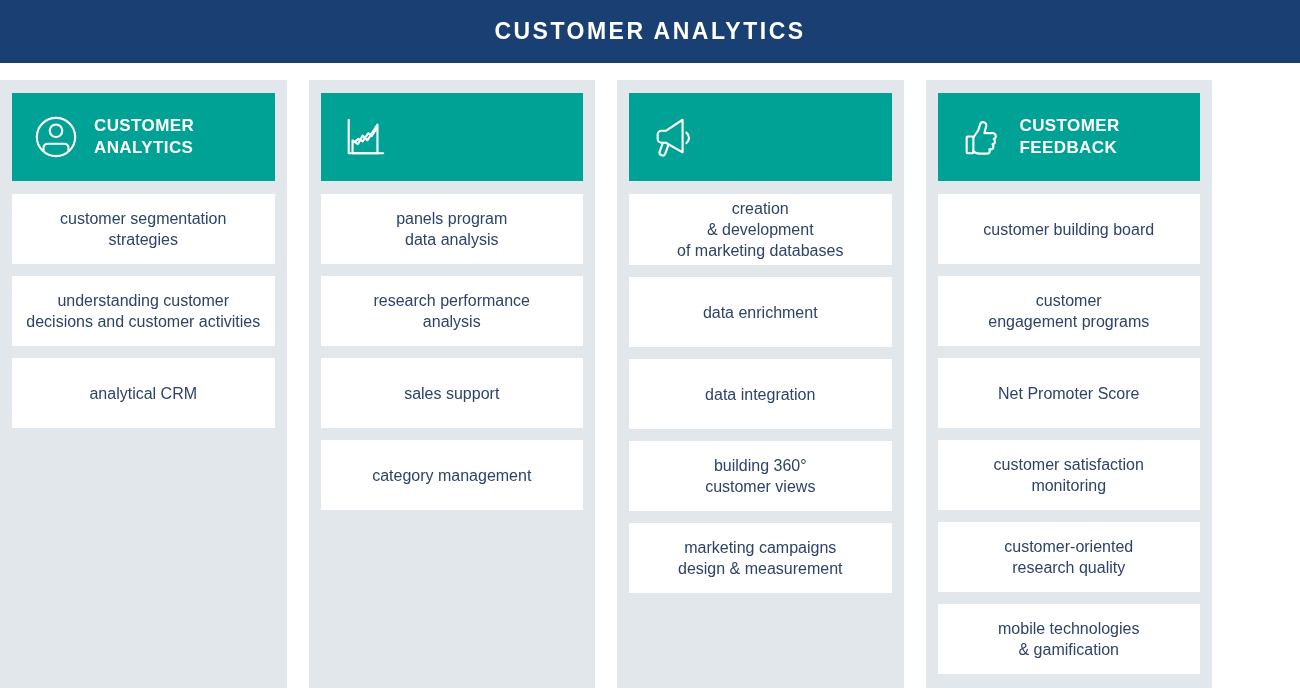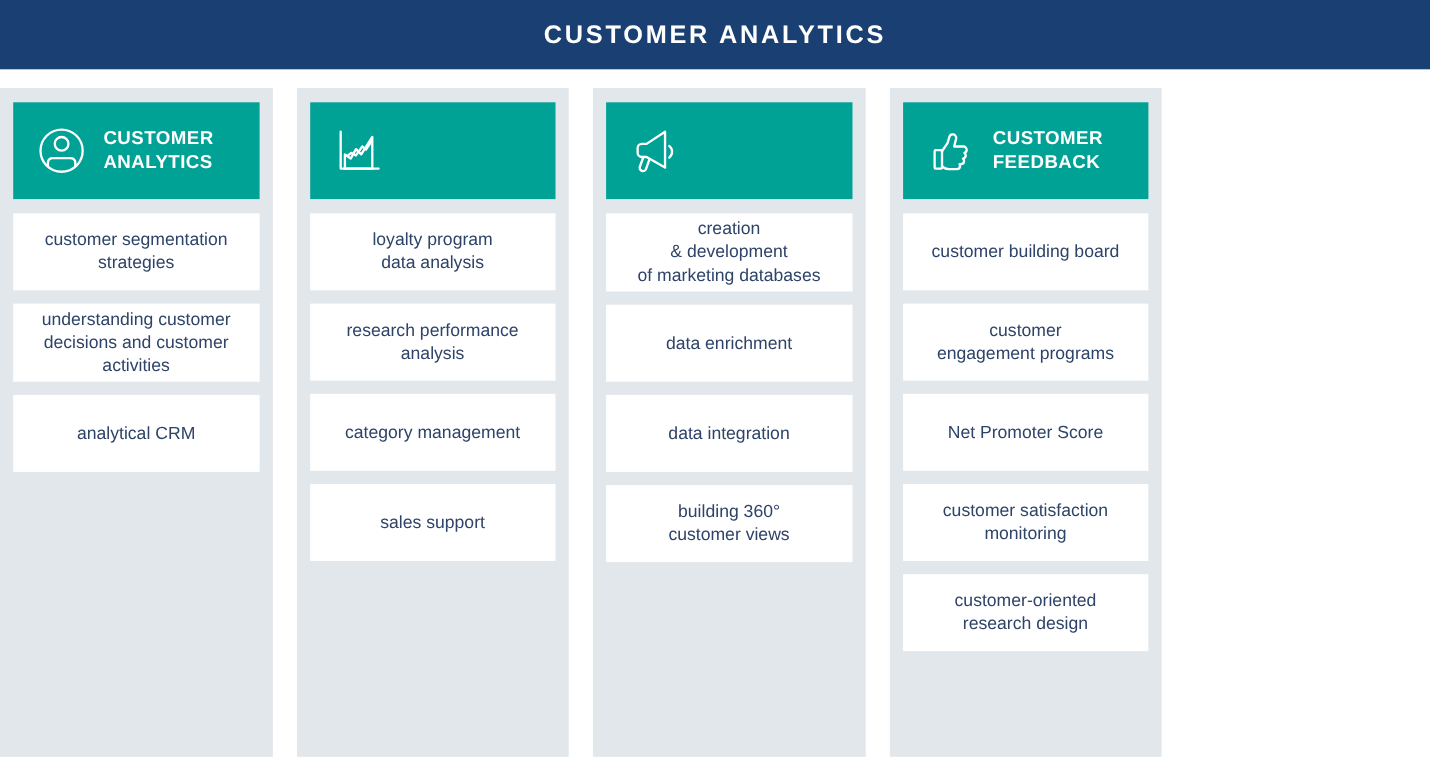--- a/index.html
+++ b/index.html
@@ -16,21 +16,21 @@
     width:1300px;height:63px;background:var(--header-bg);
     display:flex;align-items:center;justify-content:center;
   }
   .top-banner h1{
     color:#ffffff;font-size:23px;font-weight:bold;letter-spacing:2.5px;
     text-transform:uppercase;
   }
   .columns{
     margin-top:17px;
     display:flex;gap:22px;
-    width:1056px;height:608px;
+    width:1212px;height:608px;
   }
   .column{
     flex:1 1 0;
     background:var(--col-bg);
     padding:13px 12px 0 12px;
   }
   .col-header{
     background:var(--accent);
     height:88px;
     display:flex;align-items:center;
@@ -98,32 +98,32 @@
       <div class="col-header">
         <span class="icon">
           <svg viewBox="0 0 48 48" fill="none" stroke="#fff" stroke-width="2.2" stroke-linejoin="round" stroke-linecap="round">
             <path d="M7 6 V41 H43"></path>
             <path d="M11 41 V27.5 L16.5 31.5 L21.5 22.5 L26.5 27.5 L37 11 V41 Z"></path>
             <path d="M13.5 29 L17 26 L21.5 28.5 L27.5 20 L31 23 L35.5 16"></path>
           </svg>
         </span>
       </div>
       <div class="item-box">
-        <span class="item-text">loyalty program
+        <span class="item-text">panels program
 data analysis</span>
       </div>
       <div class="item-box">
         <span class="item-text">research performance
 analysis</span>
       </div>
       <div class="item-box">
-        <span class="item-text">category management</span>
+        <span class="item-text">sales support</span>
       </div>
       <div class="item-box">
-        <span class="item-text">sales support</span>
+        <span class="item-text">category management</span>
       </div>
     </section>
     <section class="column">
       <div class="col-header">
         <span class="icon">
           <svg viewBox="0 0 48 48" fill="none" stroke="#fff" stroke-width="2.2" stroke-linejoin="round" stroke-linecap="round">
             <path d="M34 6 L16.5 17.5 H12 a4 4 0 0 0 -4 4 v4.5 a4 4 0 0 0 4 4 h4.5 L34 40 Z"></path>
             <path d="M13.5 30 l-3.4 9.2 a3.1 3.1 0 0 0 5.9 2 l3.2-9"></path>
             <path d="M38 19.5 a7 7 0 0 1 0 11"></path>
           </svg>
@@ -136,20 +136,24 @@
       </div>
       <div class="item-box">
         <span class="item-text">data enrichment</span>
       </div>
       <div class="item-box">
         <span class="item-text">data integration</span>
       </div>
       <div class="item-box">
         <span class="item-text">building 360°
 customer views</span>
+      </div>
+      <div class="item-box">
+        <span class="item-text">marketing campaigns
+design &amp; measurement</span>
       </div>
     </section>
     <section class="column">
       <div class="col-header">
         <span class="icon">
           <svg viewBox="0 0 48 48" fill="none" stroke="#fff" stroke-width="2.2" stroke-linejoin="round" stroke-linecap="round">
             <rect x="8" y="23.5" width="7" height="17.5" rx="1"></rect>
             <path d="M15 39 c2 1.6 4 2.4 6.5 2.4 H29 c1.8 0 3.1-1.3 3.1-2.9 0-.6-.2-1.2-.5-1.7 h1.2 c1.8 0 3.1-1.3 3.1-3 0-.9-.4-1.7-1-2.2 1.5-.3 2.6-1.5 2.6-3 0-1-.5-1.9-1.3-2.5 1.3-.4 2.2-1.6 2.2-3 0-1.7-1.4-3.1-3.1-3.1 H26.5 l1.9-7.4 c.4-1.8-.7-3.6-2.5-4 -1.7-.4-3.4.6-3.9 2.3 l-1.8 5.9 L15 24.5"></path>
           </svg>
         </span>
@@ -165,16 +169,20 @@
       </div>
       <div class="item-box">
         <span class="item-text">Net Promoter Score</span>
       </div>
       <div class="item-box">
         <span class="item-text">customer satisfaction
 monitoring</span>
       </div>
       <div class="item-box">
         <span class="item-text">customer-oriented
-research design</span>
+research quality</span>
+      </div>
+      <div class="item-box">
+        <span class="item-text">mobile technologies
+&amp; gamification</span>
       </div>
     </section>
   </main>
 
 </body></html>

